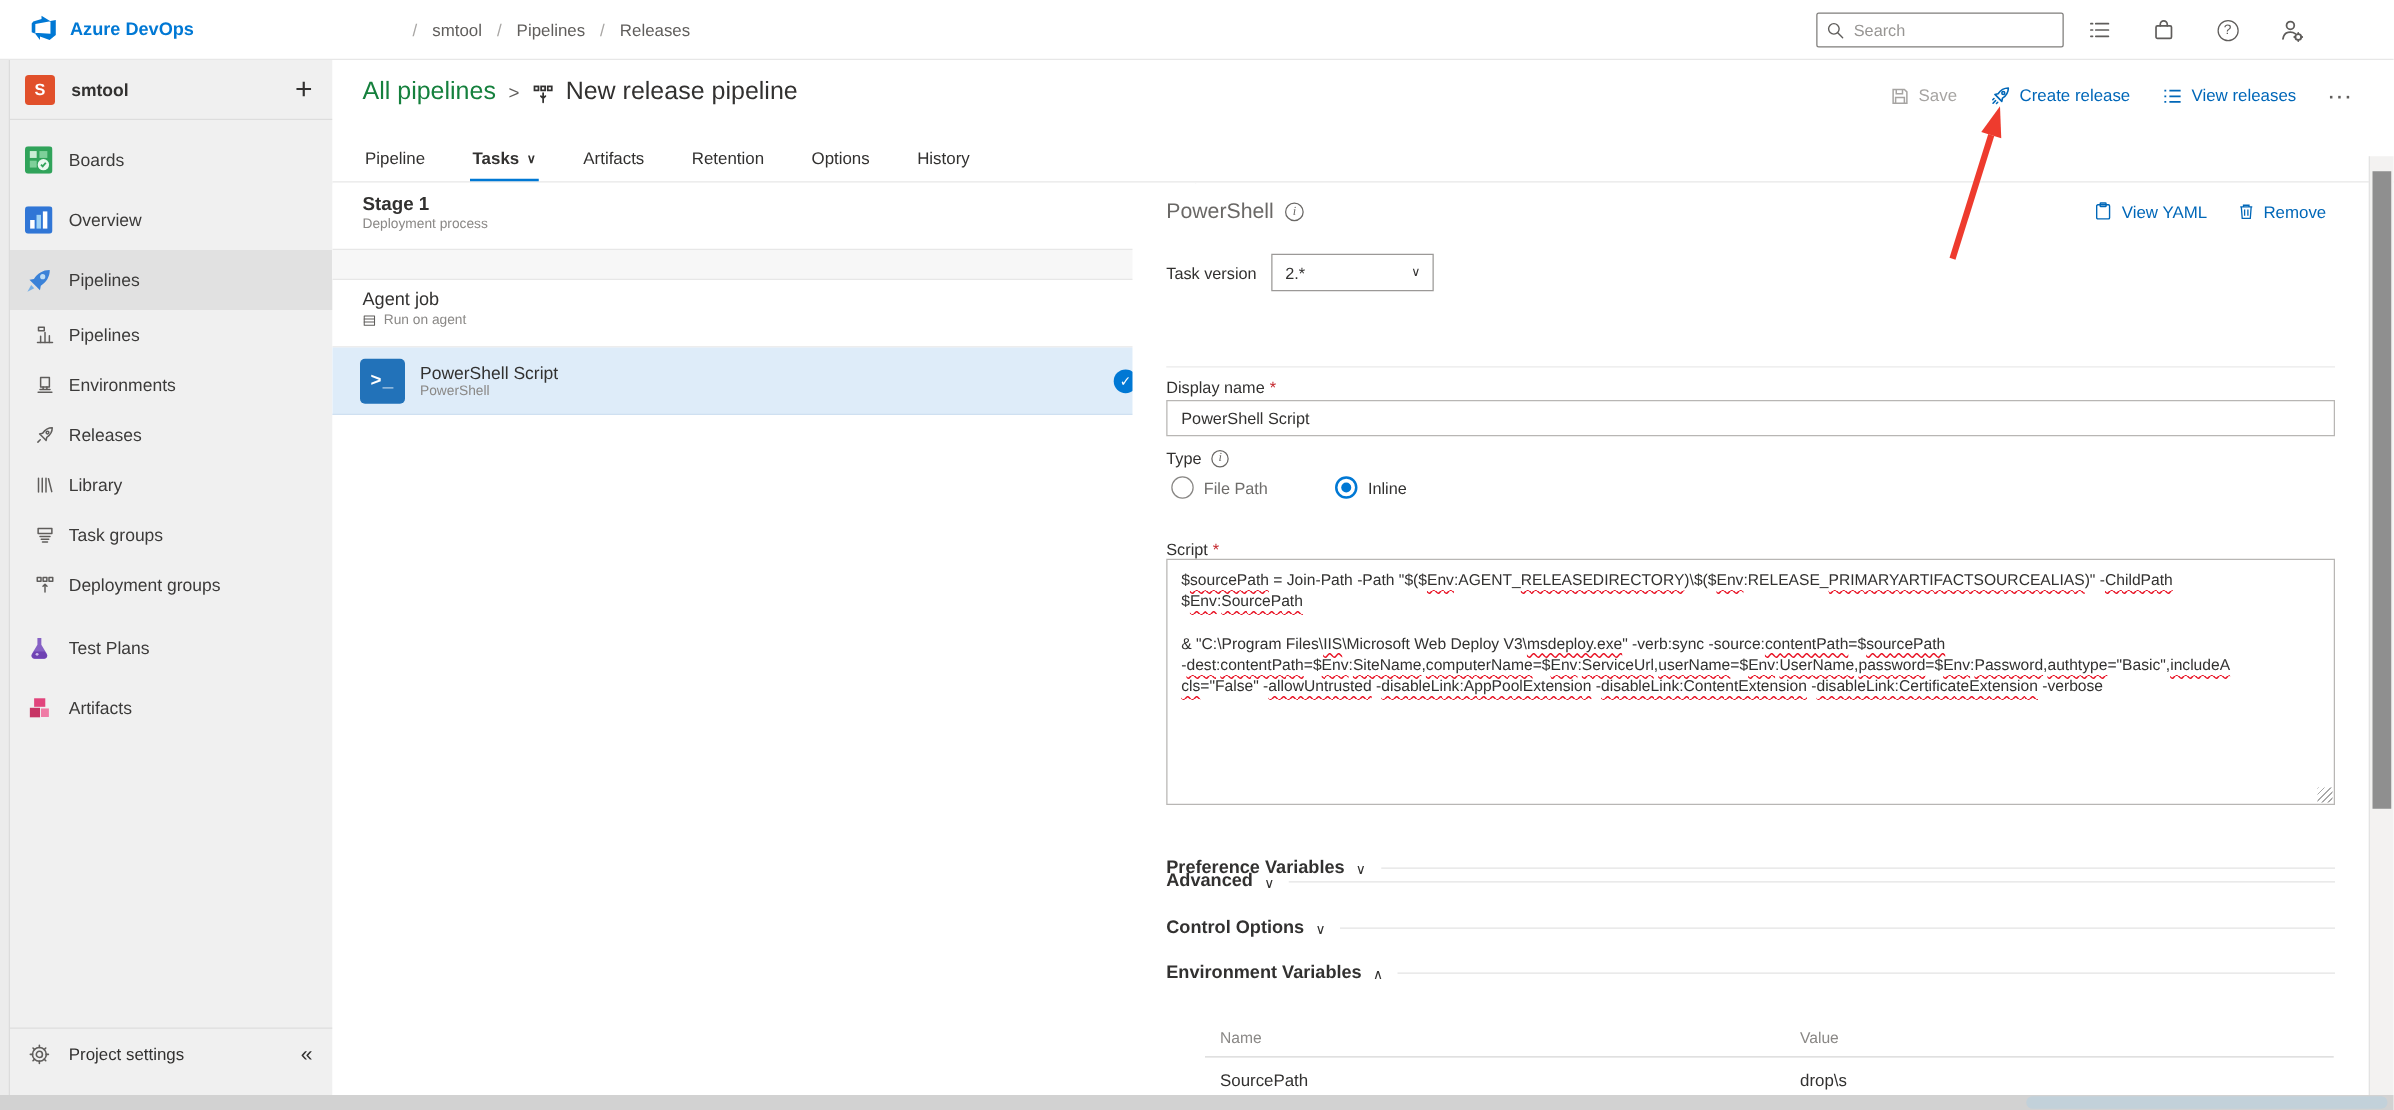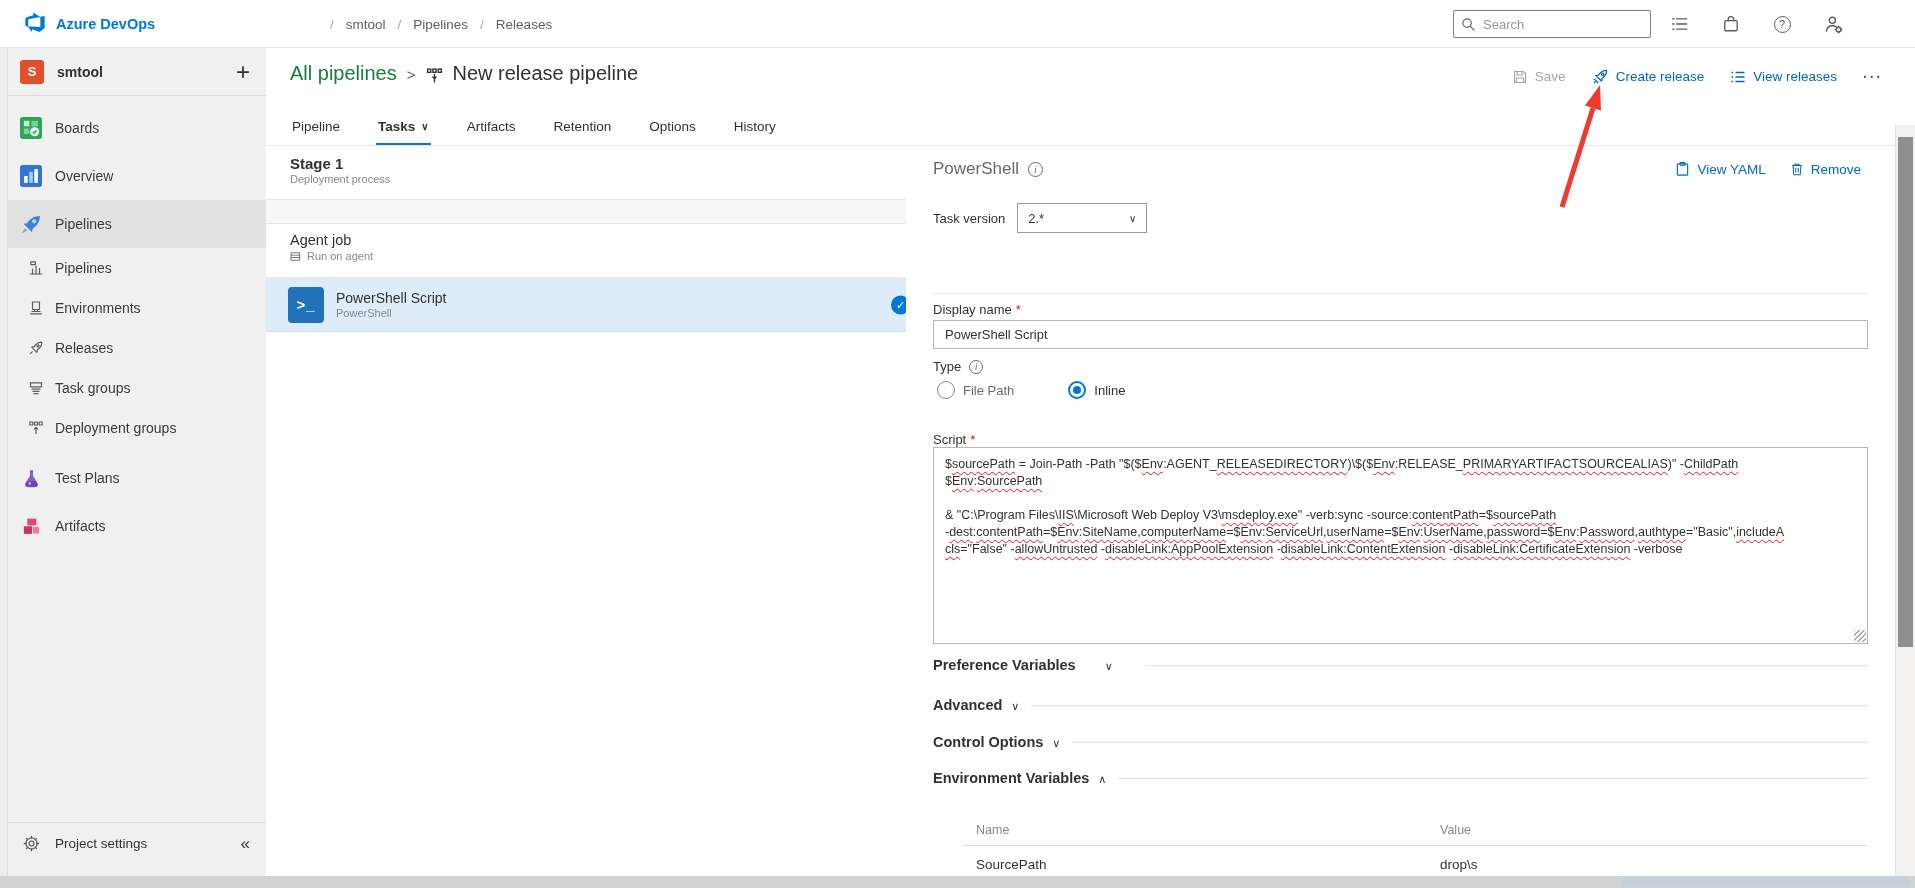--- a/index.html
+++ b/index.html
@@ -235,20 +235,28 @@
               <path d="M13.8 2.2c-3.2 0-5.9 1.7-7.7 4.4l-2.4.5 1.7 1.7 1.8 1.8 1.7 1.7.5-2.4c2.7-1.8 4.4-4.5 4.4-7.7z"></path>
               <circle cx="10" cy="6" r="1.1"></circle>
               <path d="M4.2 11.8l-1.9 1.9"></path>
             </svg>
           </span>
           <span>Releases</span>
         </div>
         <div class="nav-item sub">
           <span class="ic">
             <svg width="16" height="16" viewBox="0 0 16 16" class="gi">
+              <path d="M2.8 2.5v11M5.8 2.5v11M8.8 2.5v11M10.8 3l2.6 10.3"></path>
+            </svg>
+          </span>
+          <span>Library</span>
+        </div>
+        <div class="nav-item sub">
+          <span class="ic">
+            <svg width="16" height="16" viewBox="0 0 16 16" class="gi">
               <rect x="2.5" y="2.8" width="11" height="4"></rect>
               <path d="M4 9.2h8M5 11.4h6M6 13.6h4"></path>
             </svg>
           </span>
           <span>Task groups</span>
         </div>
         <div class="nav-item sub">
           <span class="ic">
             <svg width="16" height="16" viewBox="0 0 16 16" class="gi">
               <rect x="1.8" y="2" width="3" height="3"></rect>
@@ -468,21 +476,21 @@
       <div class="grip"></div>
     <div class="sline"><span>$</span><span class="sq">sourcePath</span><span> = Join-Path -Path "$($</span><span class="sq">Env</span><span>:AGENT_</span><span class="sq">RELEASEDIRECTORY</span><span>)\$($</span><span class="sq">Env</span><span>:RELEASE_</span><span class="sq">PRIMARYARTIFACTSOURCEALIAS</span><span>)" -</span><span class="sq">ChildPath</span></div>
         <div class="sline"><span>$</span><span class="sq">Env</span><span>:</span><span class="sq">SourcePath</span></div>
         <div class="sline">&nbsp;</div>
         <div class="sline"><span>&amp; "C:\Program Files\</span><span class="sq">IIS</span><span>\Microsoft Web Deploy V3\</span><span class="sq">msdeploy.exe</span><span>" -verb:sync -source:</span><span class="sq">contentPath</span><span>=$</span><span class="sq">sourcePath</span></div>
         <div class="sline"><span>-</span><span class="sq">dest</span><span>:</span><span class="sq">contentPath</span><span>=$</span><span class="sq">Env</span><span>:</span><span class="sq">SiteName</span><span>,</span><span class="sq">computerName</span><span>=$</span><span class="sq">Env</span><span>:</span><span class="sq">ServiceUrl</span><span>,</span><span class="sq">userName</span><span>=$</span><span class="sq">Env</span><span>:</span><span class="sq">UserName</span><span>,</span><span class="sq">password</span><span>=$</span><span class="sq">Env</span><span>:</span><span class="sq">Password</span><span>,</span><span class="sq">authtype</span><span>="Basic",</span><span class="sq">includeA</span></div>
         <div class="sline"><span class="sq">cls</span><span>="False" -</span><span class="sq">allowUntrusted</span><span> -</span><span class="sq">disableLink:AppPoolExtension</span><span> -</span><span class="sq">disableLink:ContentExtension</span><span> -</span><span class="sq">disableLink:CertificateExtension</span><span> -verbose</span></div>
       </div>
 
     <div id="sections">
-        <div class="sec" style="top: 506px; gap: 20px;">
+        <div class="sec" style="top: 535px;">
           <span class="sec-label">Preference Variables</span>
           <span class="sec-chev">∨</span>
           <span class="sec-rule"></span>
         </div>
         <div class="sec" style="top: 546px;">
           <span class="sec-label">Advanced</span>
           <span class="sec-chev">∨</span>
           <span class="sec-rule"></span>
         </div>
         <div class="sec" style="top: 583px;">

